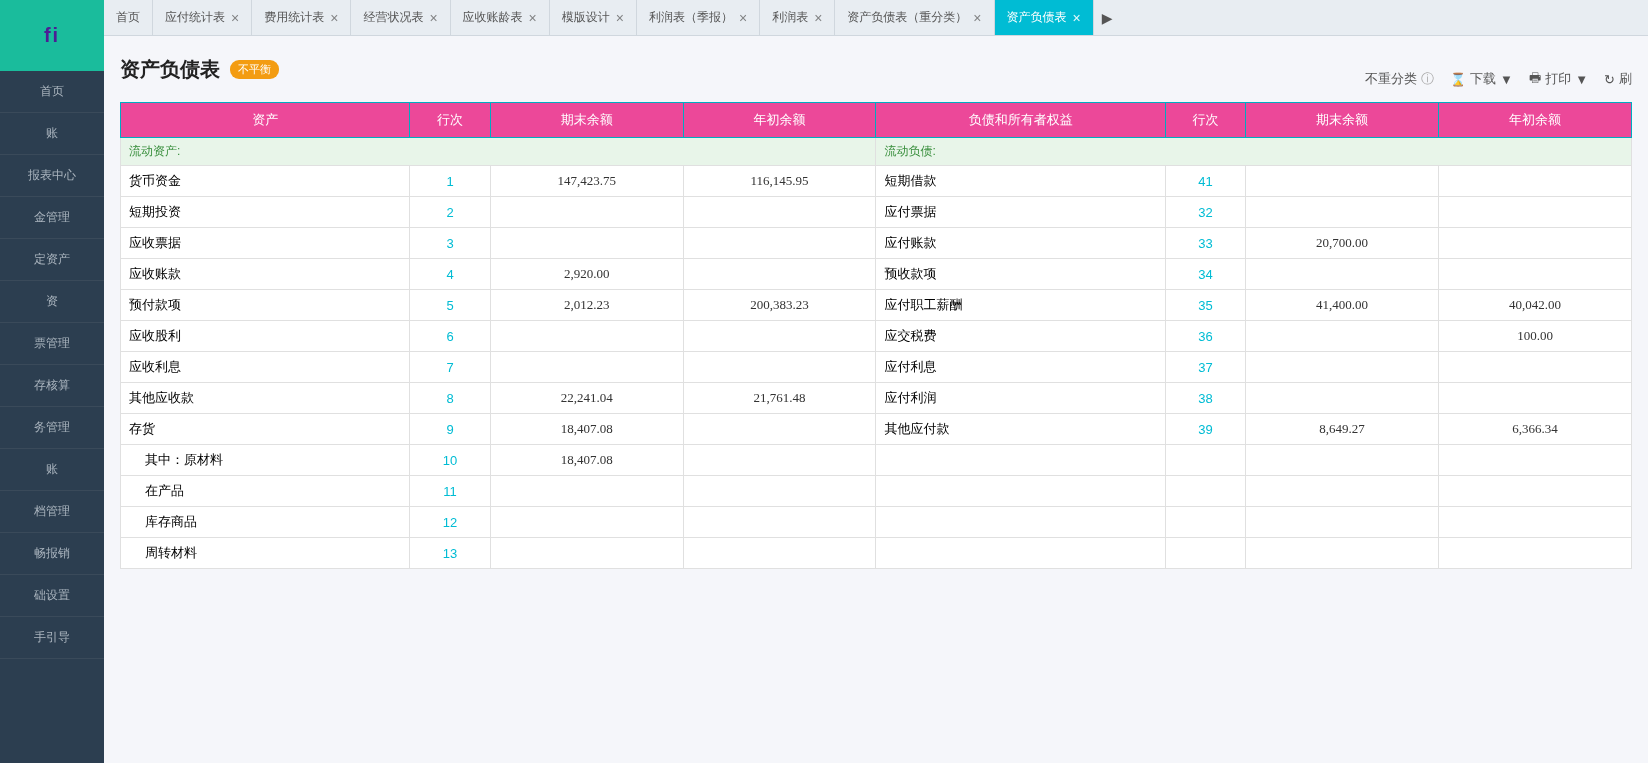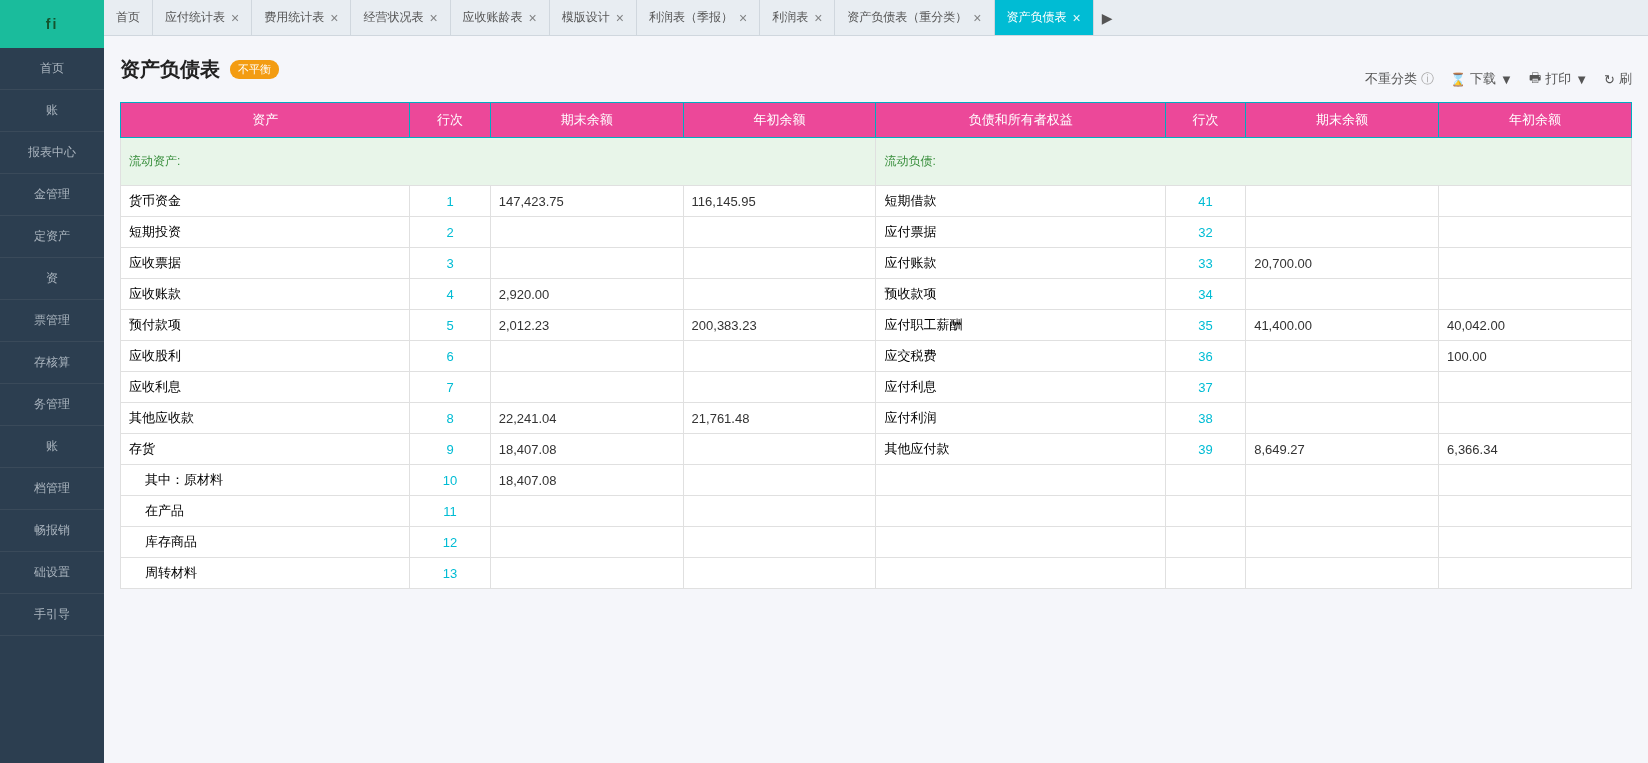--- a/index.html
+++ b/index.html
@@ -10,25 +10,25 @@
       width: 104px;
       background: #2c3e50;
       color: #cdd4db;
       display: flex;
       flex-direction: column;
       flex-shrink: 0;
       height: 100%;
     }
     .sidebar-logo {
       background: #1abc9c;
-      color: #14532d;
-      font-size: 14px;
+      color: #4c1d95;
+      font-size: 20px;
       font-weight: bold;
       text-align: center;
-      padding: 16px 0;
+      padding: 24px 0;
       letter-spacing: 2px;
     }
     .sidebar-item {
       padding: 12px 8px;
       text-align: center;
       font-size: 12px;
       color: #aab4be;
       cursor: pointer;
       border-bottom: 1px solid #3a4a5a;
     }
@@ -151,29 +151,30 @@
     }
     .report-table td {
       border: 1px solid #e0e0e0;
       padding: 6px 8px;
       color: #333;
     }
     .report-table tr.section-header td {
       background: #e8f5e9;
       color: #388e3c;
       font-size: 12px;
-      padding: 15px 8px;
+      padding: 5px 8px;
     }
     .report-table tr.data-row td.label-cell {
       color: #000000;
       font-family: Liberation Serif, serif;
     }
     .report-table tr.data-row td.number-cell {
-      text-align: left;
+      text-align: center;
       color: #333;
+      font-family: Liberation Serif, serif;
     }
     .report-table tr.data-row td.row-num-cell {
       text-align: center;
       color: #00bcd4;
     }
 
     .indent { padding-left: 24px !important; margin-left: 12px; }
   </style>
 </head>
 <body>

